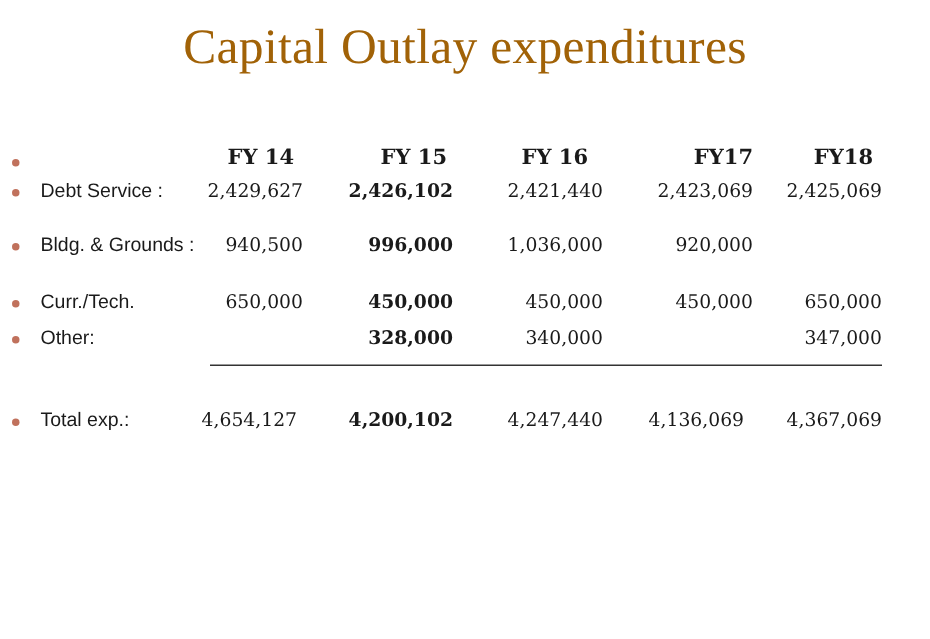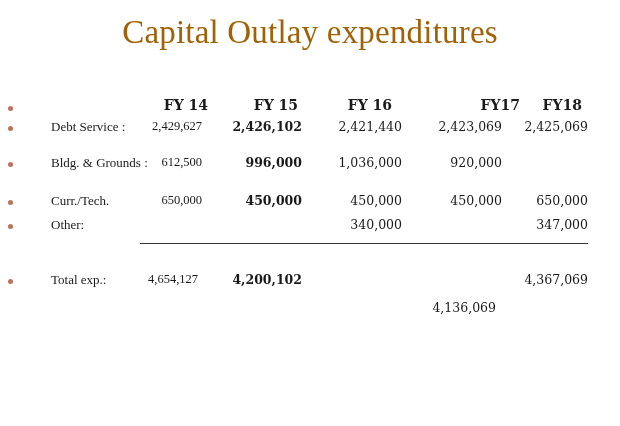--- a/index.html
+++ b/index.html
@@ -12,35 +12,35 @@
       font-family: "Liberation Serif", "DejaVu Serif", serif;
       font-size: 33px; color: #a16207; letter-spacing: 0.2px;
     }
     .row { position: absolute; left: 0; width: 620px; height: 20px; font-size: 12.5px; }
     .bullet {
       position: absolute; left: 8px; top: 7px; width: 5px; height: 5px; border-radius: 50%;
       background: #c0715c;
     }
     .label {
       position: absolute; left: 27px; top: 0; white-space: nowrap;
-      font-family: Liberation Serif, serif; font-size: 13px; margin-left: 24px;
+      font-family: Liberation Sans, sans-serif; font-size: 13px;
     }
     .cell {
       position: absolute; top: 0; text-align: right; white-space: nowrap;
     }
     .hdr { font-weight: bold; font-size: 14px; top: -2px; }
-    .c0 { left: 130px; width: 72px; font-family: Liberation Serif, serif; }
+    .c0 { left: 130px; width: 72px; }
     .c1 { left: 230px; width: 72px; font-weight: bold; }
     .c2 { left: 330px; width: 72px; }
     .c3 { left: 430px; width: 72px; }
     .c4 { left: 516px; width: 72px; }
-    .h0 { left: 140px; width: 68px; }
+    .h0 { left: 128px; width: 68px; }
     .h1 { left: 230px; width: 68px; }
     .h2 { left: 330px; width: 62px; }
-    .h3 { left: 448px; width: 72px; }
+    .h3 { left: 430px; width: 72px; }
     .h4 { left: 516px; width: 66px; }
     .underline {
       position: absolute; left: 140px; width: 448px; top: 243px; height: 1px; background: #333;
     }
   </style>
 </head>
 <body>
 
 <div class="title">Capital Outlay expenditures</div>
 
@@ -59,44 +59,46 @@
   <span class="cell c0">2,429,627</span>
   <span class="cell c1">2,426,102</span>
   <span class="cell c2">2,421,440</span>
   <span class="cell c3">2,423,069</span>
   <span class="cell c4">2,425,069</span>
 </div>
 
 <div class="row" style="top:155px;">
   <span class="bullet"></span>
   <span class="label">Bldg. &amp; Grounds :</span>
-  <span class="cell c0">612,500</span>
+  <span class="cell c0">940,500</span>
   <span class="cell c1">996,000</span>
   <span class="cell c2">1,036,000</span>
   <span class="cell c3">920,000</span>
 </div>
 
 <div class="row" style="top:193px;">
   <span class="bullet"></span>
   <span class="label">Curr./Tech.</span>
   <span class="cell c0">650,000</span>
   <span class="cell c1">450,000</span>
   <span class="cell c2">450,000</span>
   <span class="cell c3">450,000</span>
   <span class="cell c4">650,000</span>
 </div>
 
 <div class="row" style="top:217px;padding-left:12px;">
   <span class="bullet"></span>
   <span class="label">Other:</span>
+  <span class="cell c1">328,000</span>
   <span class="cell c2">340,000</span>
   <span class="cell c4">347,000</span>
 </div>
 <div class="underline"></div>
 
 <div class="row" style="top:272px;padding-left:41px;">
   <span class="bullet"></span>
   <span class="label">Total exp.:</span>
   <span class="cell c0" style="left:126px;">4,654,127</span>
   <span class="cell c1">4,200,102</span>
-  <span class="cell c3" style="left:424px;margin-top:28px;">4,136,069</span>
+  <span class="cell c2">4,247,440</span>
+  <span class="cell c3" style="left:424px;">4,136,069</span>
   <span class="cell c4">4,367,069</span>
 </div>
 
 </body></html>

